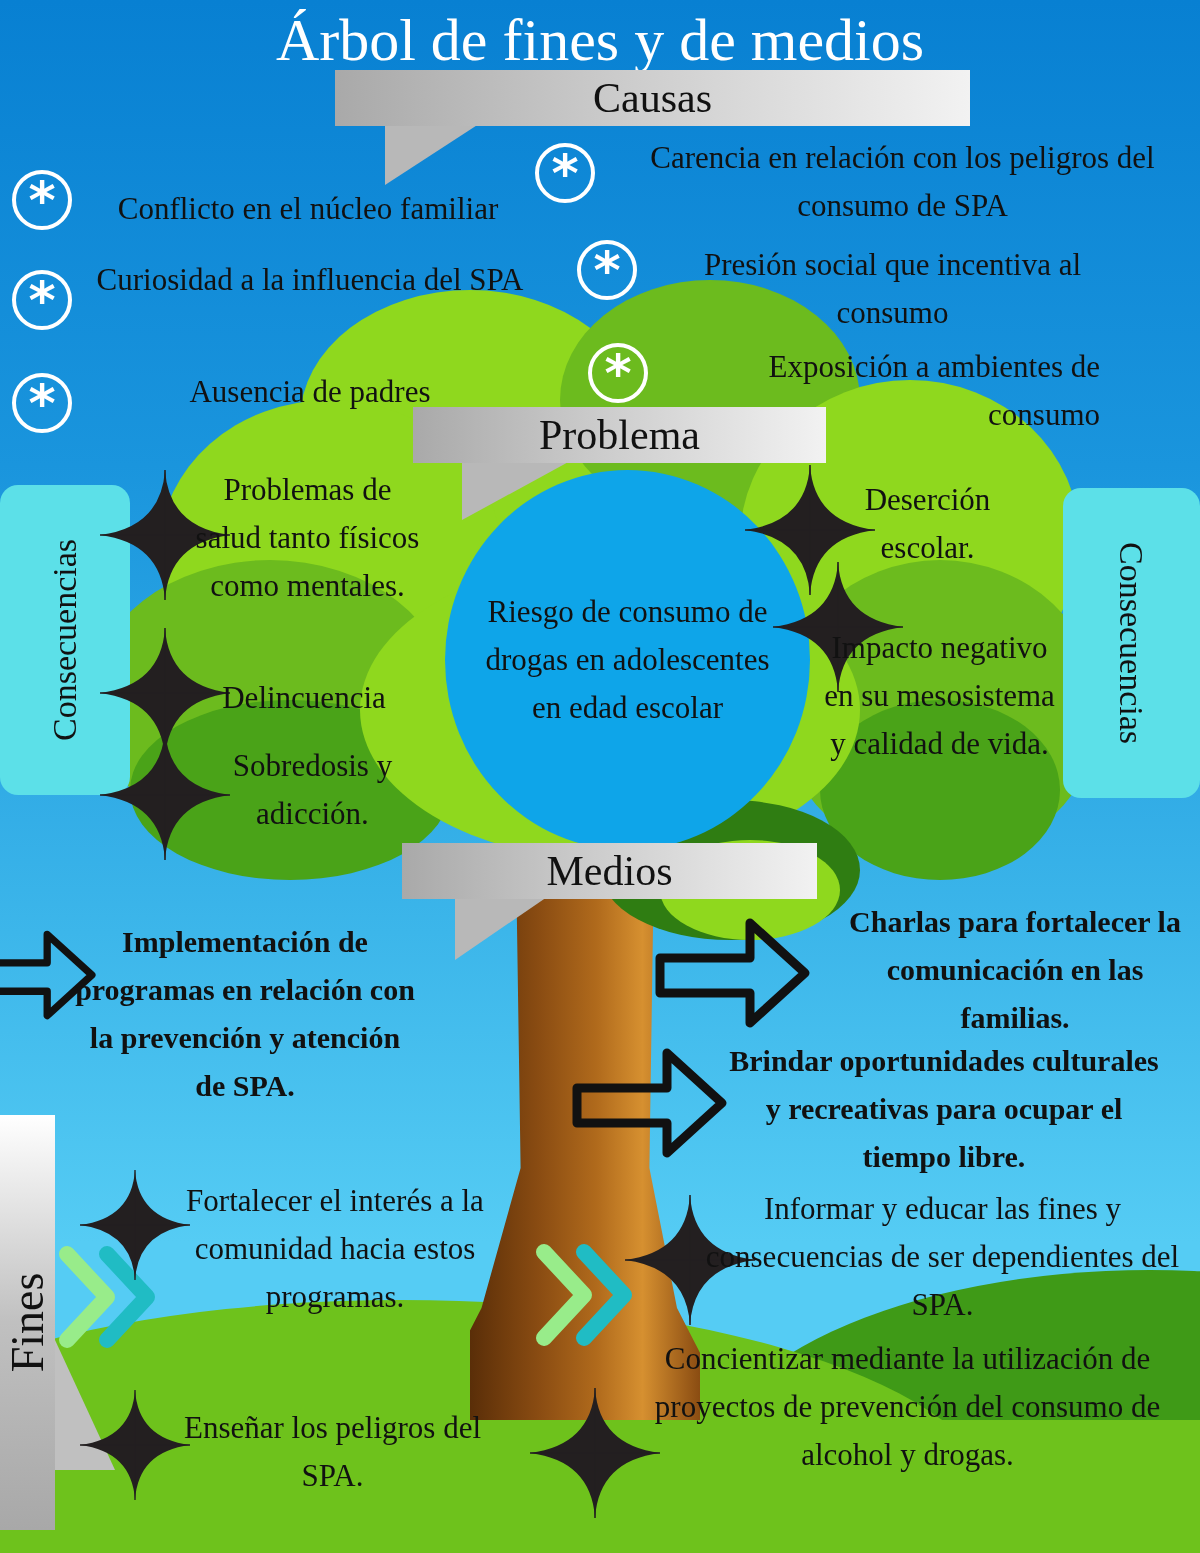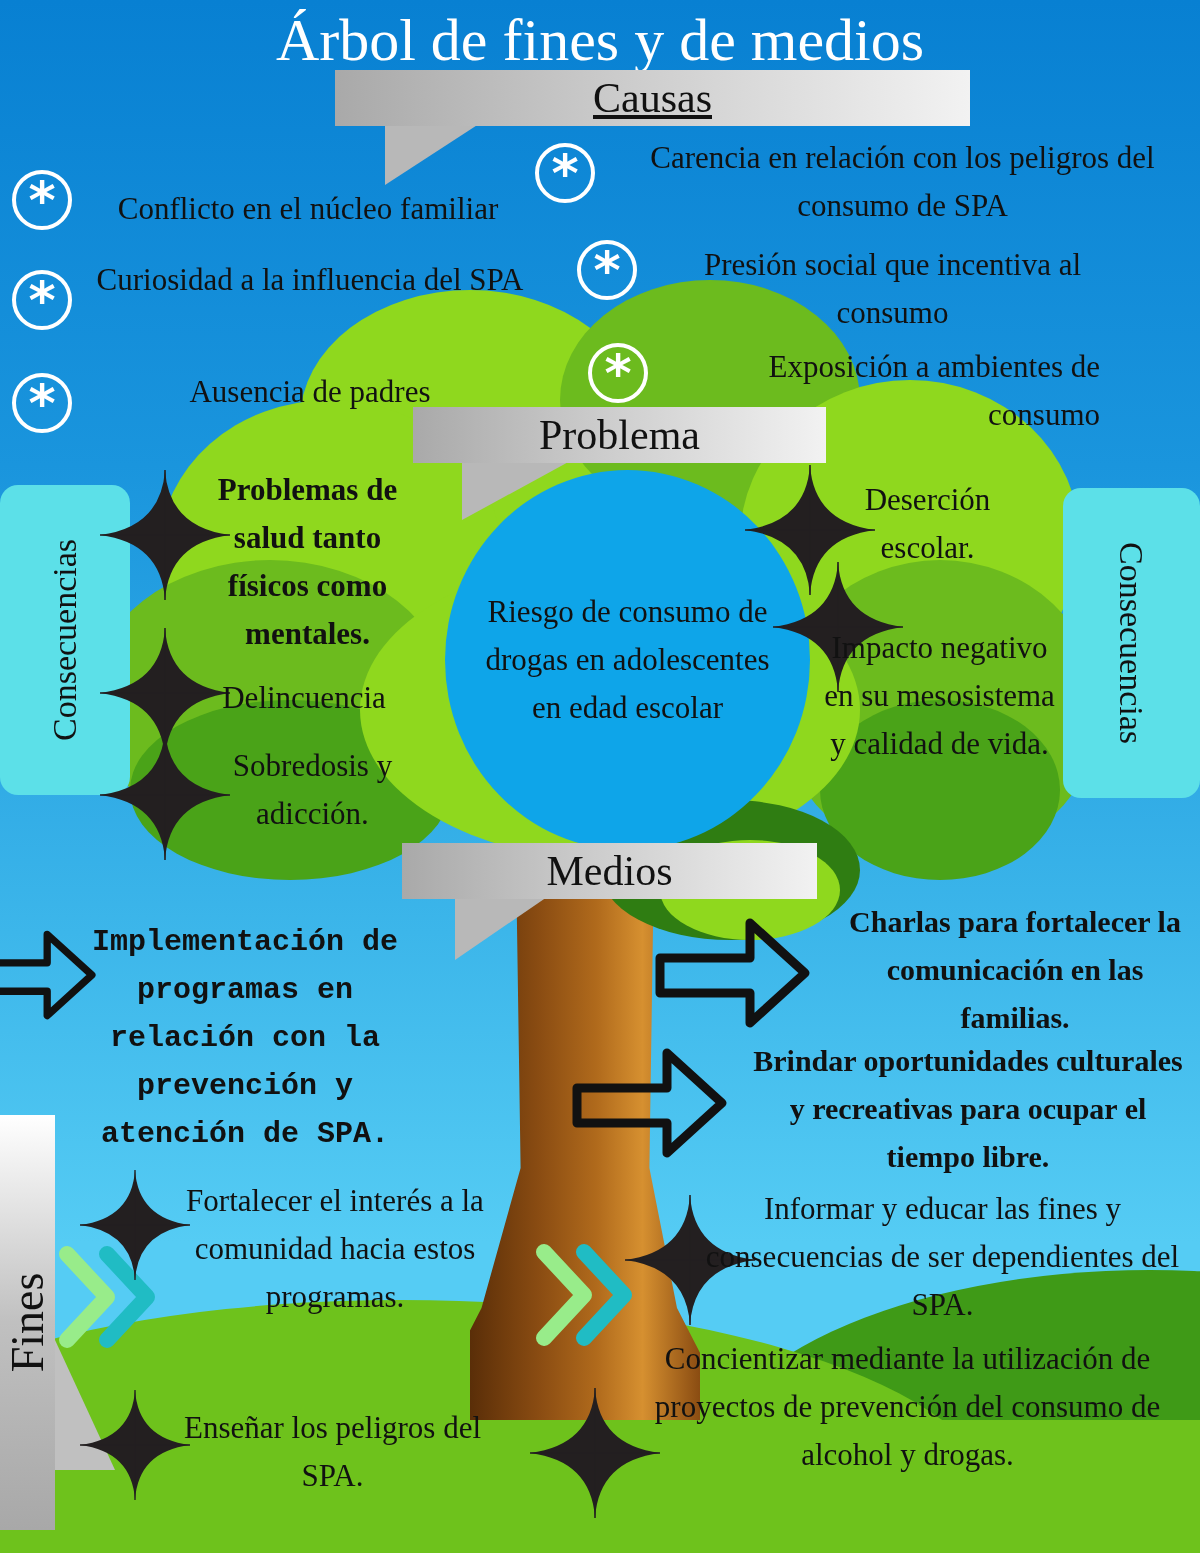--- a/index.html
+++ b/index.html
@@ -66,21 +66,21 @@
   <div class="leaf l3" style="left:130px;top:700px;width:320px;height:180px;"></div>
   <div class="leaf l3" style="left:820px;top:700px;width:240px;height:180px;"></div>
   <div class="leaf l1" style="left:360px;top:560px;width:500px;height:300px;"></div>
   <div class="leaf l4" style="left:600px;top:800px;width:260px;height:140px;"></div>
   <div class="leaf l1" style="left:660px;top:840px;width:180px;height:100px;"></div>
 </div>
 
 <div class="title">Árbol de fines y de medios</div>
 
 <div class="tail" style="left:385px;top:120px;width:100px;height:65px;clip-path:polygon(0 0,100% 0,0 100%);"></div>
-<div class="callout" style="left:335px;top:70px;width:635px;height:56px;text-decoration:underline;">
+<div class="callout" style="left:335px;top:70px;width:635px;height:56px;">
   <span>Causas</span>
 </div>
 
 <div class="ast" style="left:12px;top:170px;">*</div>
 <div class="txt" style="left:78px;top:185px;width:460px;">Conflicto en el núcleo familiar</div>
 
 <div class="ast" style="left:12px;top:270px;">*</div>
 <div class="txt" style="left:85px;top:256px;width:450px;">Curiosidad a la influencia del SPA</div>
 
 <div class="ast" style="left:12px;top:373px;">*</div>
@@ -117,21 +117,21 @@
       <path d="M50 0 Q53 44 100 50 Q53 56 50 100 Q47 56 0 50 Q47 44 50 0Z" fill="#231f20"></path>
       <line x1="0" y1="50" x2="100" y2="50" stroke="#231f20" stroke-width="1.2"></line>
       <line x1="50" y1="0" x2="50" y2="100" stroke="#231f20" stroke-width="1.2"></line>
     </symbol>
   </defs>
 </svg>
 
 <svg class="star" style="left:100px;top:470px;">
     <use href="#star4"></use>
   </svg>
-<div class="txt" style="left:190px;top:466px;width:235px;font-weight:bold;">Problemas de salud tanto físicos como mentales.</div>
+<div class="txt" style="left:190px;top:466px;width:235px;">Problemas de salud tanto físicos como mentales.</div>
 
 <svg class="star" style="left:100px;top:628px;">
     <use href="#star4"></use>
   </svg>
 <div class="txt" style="left:194px;top:674px;width:220px;">Delincuencia</div>
 
 <svg class="star" style="left:100px;top:730px;">
     <use href="#star4"></use>
   </svg>
 <div class="txt" style="left:205px;top:742px;width:215px;">Sobredosis y adicción.</div>
@@ -155,31 +155,31 @@
   <defs>
     <symbol id="barrow" viewBox="0 0 160 110">
       <path d="M5 40 L95 40 L95 5 L150 55 L95 105 L95 75 L5 75 Z" fill="none" stroke="#111" stroke-width="9" stroke-linejoin="round"></path>
     </symbol>
   </defs>
 </svg>
 
 <svg class="arrow" style="left:-30px;top:920px;width:130px;height:110px;">
     <use href="#barrow"></use>
   </svg>
-<div class="txt bold" style="left:75px;top:918px;width:340px;font-family:Liberation Mono, monospace;">Implementación de programas en relación con la prevención y atención de SPA.</div>
+<div class="txt bold" style="left:75px;top:918px;width:340px;">Implementación de programas en relación con la prevención y atención de SPA.</div>
 
 <svg class="arrow" style="left:655px;top:918px;width:160px;height:110px;">
     <use href="#barrow"></use>
   </svg>
 <div class="txt bold" style="left:835px;top:898px;width:360px;">Charlas para fortalecer la comunicación en las familias.</div>
 
 <svg class="arrow" style="left:572px;top:1048px;width:160px;height:110px;">
     <use href="#barrow"></use>
   </svg>
-<div class="txt bold" style="left:748px;top:1037px;width:440px;">Brindar oportunidades culturales y recreativas para ocupar el tiempo libre.</div>
+<div class="txt bold" style="left:724px;top:1037px;width:440px;">Brindar oportunidades culturales y recreativas para ocupar el tiempo libre.</div>
 
 <div class="fines-tail"></div>
 <div class="fines">
   <span>Fines</span>
 </div>
 
 <svg width="0" height="0" style="position:absolute">
   <defs>
     <symbol id="dchev" viewBox="0 0 110 110">
       <polyline points="12,12 52,55 12,98" fill="none" stroke="#98ec8a" stroke-width="16" stroke-linecap="round" stroke-linejoin="round"></polyline>

